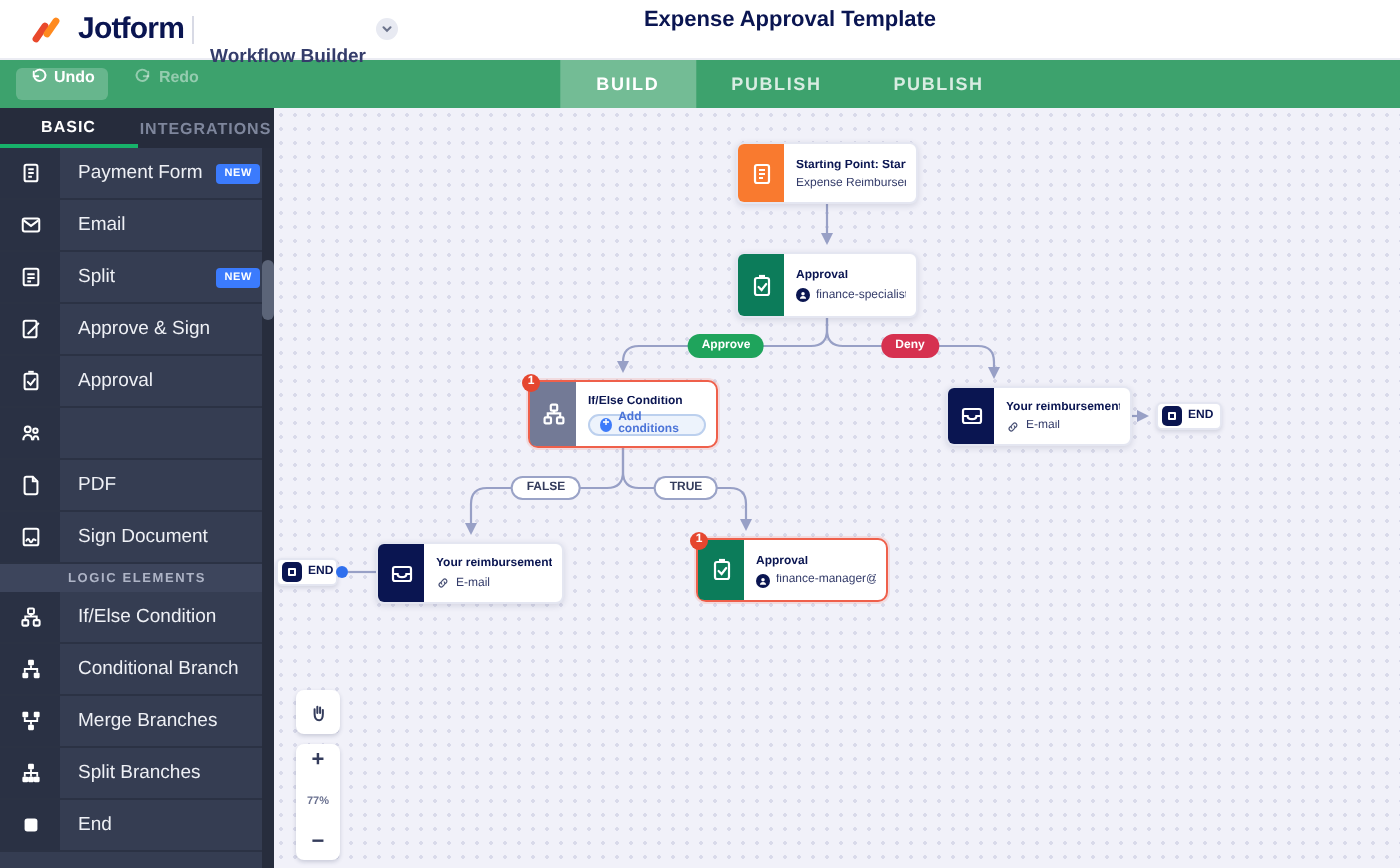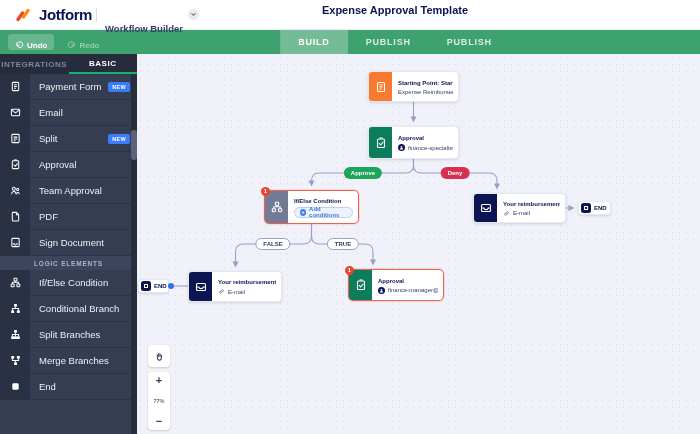--- a/index.html
+++ b/index.html
@@ -25,21 +25,21 @@
   .title-block { position:absolute; left:395px; top:4px; transform:translateX(-50%); text-align:center; white-space:nowrap; }
   .page-title { font-size:11px; font-weight:bold; color:#0a1551; }
   .page-subtitle { font-size:7.5px; font-weight:bold; color:#4caa5e; margin-top:2px; }
 
   
   .toolbar {
     position:absolute; left:0; top:30px; width:700px; height:24px;
     background:#3da26d; z-index:29; display:flex; align-items:center;
   }
   .undo-redo { display:flex; align-items:center; gap:6px; padding-left:8px; }
-  .tool-btn { display:flex; align-items:flex-end; gap:3px; height:16px; padding:0 7px;
+  .tool-btn { display:flex; align-items:flex-start; gap:3px; height:16px; padding:0 7px;
     border-radius:3px; font-size:8px; font-weight:bold; color:#ffffff;
     background:rgba(255,255,255,0.22); cursor:pointer; }
   .tool-btn.disabled { background:transparent; color:rgba(255,255,255,0.45); }
   .build-tabs { position:absolute; left:395px; top:0; height:24px; transform:translateX(-50%);
     display:flex; align-items:stretch; }
   .build-tab { display:flex; align-items:center; padding:0 18px; font-size:9px; font-weight:bold;
     letter-spacing:0.8px; color:rgba(255,255,255,0.8); cursor:pointer; }
   .build-tab.active { background:rgba(255,255,255,0.28); color:#ffffff; }
 
   
@@ -163,22 +163,22 @@
   </div>
   <div class="build-tabs">
     <div class="build-tab active">BUILD</div>
     <div class="build-tab">PUBLISH</div>
     <div class="build-tab">PUBLISH</div>
   </div>
 </div>
 
 <div class="sidebar">
   <div class="side-tabs">
+    <div class="side-tab active">BASIC</div>
     <div class="side-tab">INTEGRATIONS</div>
-    <div class="side-tab active">BASIC</div>
   </div>
 
   <div class="side-item">
     <div class="side-icon">
       <svg width="11" height="11" viewBox="0 0 12 12" fill="none" stroke="#fff" stroke-width="1.1">
           <rect x="2.5" y="1.5" width="7" height="9" rx="1"></rect>
           <path d="M4.5 4h3M4.5 6h3M4.5 8h2"></path>
         </svg>
     </div>
     <div class="side-label">Payment Form</div>
@@ -199,20 +199,29 @@
     <div class="side-icon">
       <svg width="11" height="11" viewBox="0 0 12 12" fill="none" stroke="#fff" stroke-width="1.1">
           <rect x="2" y="1.5" width="8" height="9" rx="1"></rect>
           <path d="M4 4.5h4M4 6.5h4M4 8.5h2"></path>
         </svg>
     </div>
     <div class="side-label">Split</div>
     <span class="new-badge">NEW</span>
   </div>
 
+  <div class="side-item">
+    <div class="side-icon">
+      <svg width="11" height="11" viewBox="0 0 12 12" fill="none" stroke="#fff" stroke-width="1.1">
+          <rect x="2" y="1.5" width="7" height="9" rx="1"></rect>
+          <path d="M4.5 8.5L10 3" stroke-linecap="round"></path>
+        </svg>
+    </div>
+    <div class="side-label">Approve &amp; Sign</div>
+  </div>
 
   <div class="side-item">
     <div class="side-icon">
       <svg width="11" height="11" viewBox="0 0 12 12" fill="none" stroke="#fff" stroke-width="1.1">
           <rect x="2.5" y="2" width="7" height="8.5" rx="1"></rect>
           <path d="M4.5 1h3"></path>
           <path d="M4.3 6.5l1.5 1.5 2.3-3" stroke-linecap="round"></path>
         </svg>
     </div>
     <div class="side-label">Approval</div>
@@ -220,21 +229,20 @@
 
   <div class="side-item">
     <div class="side-icon">
       <svg width="11" height="11" viewBox="0 0 12 12" fill="none" stroke="#fff" stroke-width="1.1">
           <circle cx="4.2" cy="4" r="1.6"></circle>
           <circle cx="8.4" cy="4.8" r="1.2"></circle>
           <path d="M1.8 10c0-1.8 1-2.9 2.4-2.9S6.6 8.2 6.6 10"></path>
           <path d="M7.2 10c0-1.4.6-2.2 1.4-2.2S10 8.6 10 10"></path>
         </svg>
     </div>
-    <div class="side-label">Team Approval</div>
   </div>
 
 
   <div class="side-item">
     <div class="side-icon">
       <svg width="11" height="11" viewBox="0 0 12 12" fill="none" stroke="#fff" stroke-width="1.1">
           <path d="M2.5 2.5a1 1 0 0 1 1-1H7l2.5 2.5v6a1 1 0 0 1-1 1h-5a1 1 0 0 1-1-1z"></path>
           <path d="M7 1.5V4h2.5"></path>
         </svg>
     </div>
@@ -268,45 +276,45 @@
   <div class="side-item">
     <div class="side-icon">
       <svg width="11" height="11" viewBox="0 0 12 12" fill="#fff" stroke="none">
           <rect x="4.4" y="1" width="3.2" height="3" rx="0.6"></rect>
           <rect x="1.3" y="8" width="3.2" height="3" rx="0.6"></rect>
           <rect x="7.5" y="8" width="3.2" height="3" rx="0.6"></rect>
           <path d="M5.5 4h1v1.5h3.4V8h-1V6.5H3.1V8h-1V5.5h3.4z"></path>
         </svg>
     </div>
     <div class="side-label">Conditional Branch</div>
+  </div>
+
+  <div class="side-item">
+    <div class="side-icon">
+      <svg width="11" height="11" viewBox="0 0 12 12" fill="#fff" stroke="none">
+          <rect x="1.3" y="1" width="3.2" height="3" rx="0.6"></rect>
+          <rect x="7.5" y="1" width="3.2" height="3" rx="0.6"></rect>
+          <rect x="4.4" y="8" width="3.2" height="3" rx="0.6"></rect>
+          <path d="M2.1 4h1v1.5h5.8V4h1v2.5H6.5V8h-1V6.5H2.1z"></path>
+        </svg>
+    </div>
+    <div class="side-label">Merge Branches</div>
   </div>
 
   <div class="side-item">
     <div class="side-icon">
       <svg width="11" height="11" viewBox="0 0 12 12" fill="#fff" stroke="none">
           <rect x="4.4" y="1" width="3.2" height="3" rx="0.6"></rect>
           <rect x="1.3" y="8" width="3.2" height="3" rx="0.6"></rect>
           <rect x="4.4" y="8" width="3.2" height="3" rx="0.6"></rect>
           <rect x="7.5" y="8" width="3.2" height="3" rx="0.6"></rect>
           <path d="M5.5 4h1v1.5h3.4V8h-1V6.5H3.1V8h-1V5.5h3.4zM5.5 6h1v2h-1z"></path>
         </svg>
     </div>
     <div class="side-label">Split Branches</div>
-  </div>
-
-  <div class="side-item">
-    <div class="side-icon">
-      <svg width="11" height="11" viewBox="0 0 12 12" fill="#fff" stroke="none">
-          <rect x="1.3" y="1" width="3.2" height="3" rx="0.6"></rect>
-          <rect x="7.5" y="1" width="3.2" height="3" rx="0.6"></rect>
-          <rect x="4.4" y="8" width="3.2" height="3" rx="0.6"></rect>
-          <path d="M2.1 4h1v1.5h5.8V4h1v2.5H6.5V8h-1V6.5H2.1z"></path>
-        </svg>
-    </div>
-    <div class="side-label">Merge Branches</div>
   </div>
 
   <div class="side-item">
     <div class="side-icon">
       <svg width="11" height="11" viewBox="0 0 12 12">
           <rect x="2.5" y="2.5" width="7" height="7" rx="1.5" fill="#fff"></rect>
         </svg>
     </div>
     <div class="side-label">End</div>
   </div>

